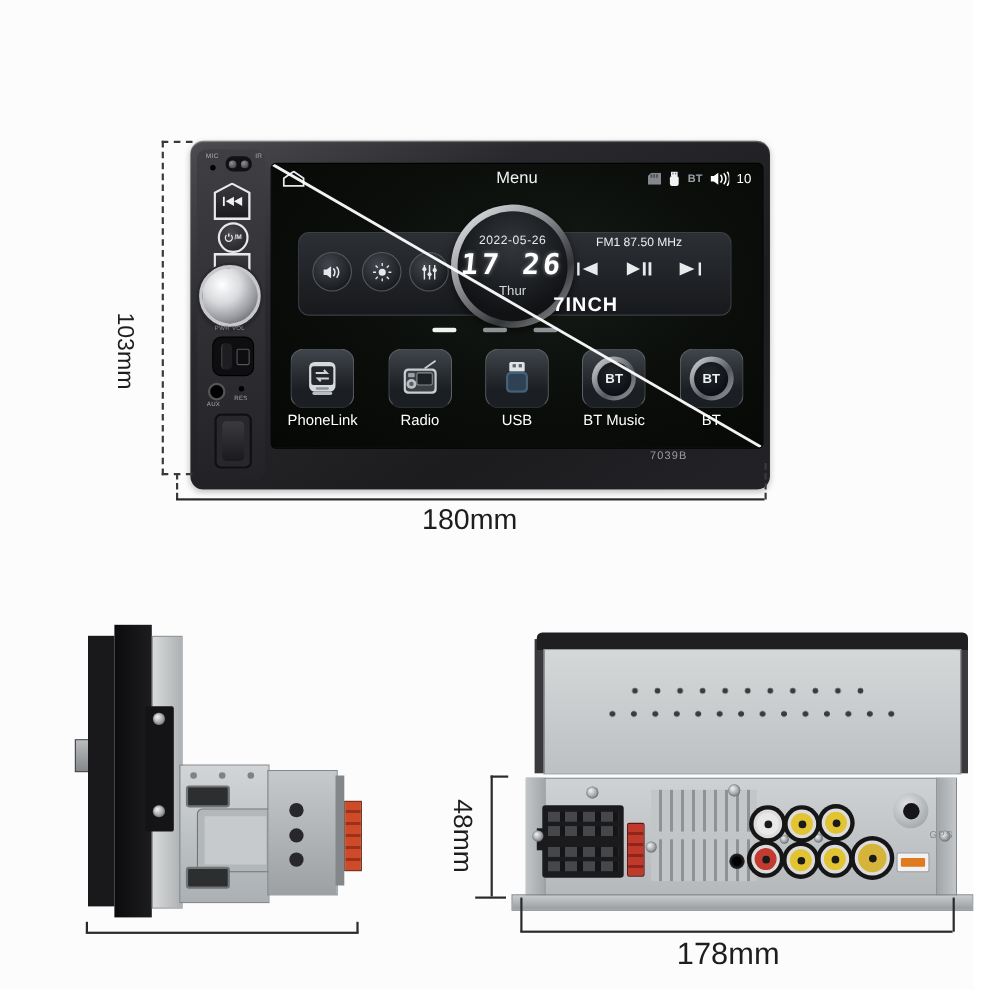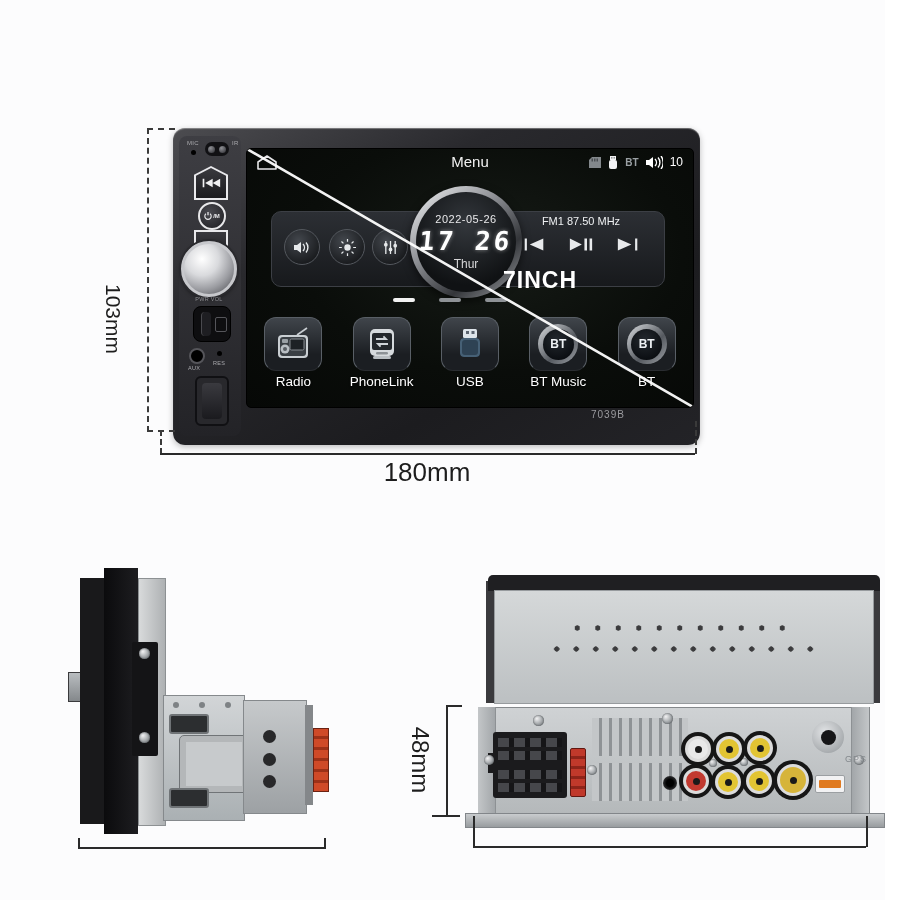--- a/index.html
+++ b/index.html
@@ -50,21 +50,21 @@
     box-shadow:0 3px 8px rgba(0,0,0,.6);display:flex;align-items:center;justify-content:center;}
   .clockface{width:100px;height:100px;border-radius:50%;
     background:radial-gradient(circle at 50% 32%,#33373c,#101214 72%);
     display:flex;flex-direction:column;align-items:center;justify-content:center;}
   .clk-date{color:#e8e8ea;font-size:11px;letter-spacing:.5px;}
   .clk-time{color:#ffffff;font-family:"DejaVu Sans Mono",monospace;font-weight:bold;font-size:26px;
     letter-spacing:3px;transform:skewX(-6deg);text-shadow:0 0 4px rgba(255,255,255,.45);margin:1px 0;}
   .clk-day{color:#d6d6d8;font-size:12px;}
   .fm-station{left:274px;top:66px;width:120px;text-align:center;color:#eef0f2;font-size:11px;}
   .transport{left:276px;top:88px;width:116px;display:flex;justify-content:space-between;align-items:center;}
-  .size-label{left:256px;top:118px;color:#ffffff;font-size:23px;font-weight:bold;letter-spacing:1px;}
+  .size-label{left:256px;top:118px;color:#ffffff;font-size:18px;font-weight:bold;letter-spacing:1px;}
   .dash{height:4px;width:22px;border-radius:2px;top:149px;}
   .approw{left:0;top:168px;width:446px;display:flex;justify-content:space-evenly;}
   .apptile{display:flex;flex-direction:column;align-items:center;width:84px;}
   .appicon{width:56px;height:52px;border-radius:12px;display:flex;align-items:center;justify-content:center;
     background:linear-gradient(180deg,#40454b,#1b1e22 70%);border:1px solid #595f66;border-bottom-color:#2a2d31;}
   .applabel{margin-top:3px;color:#ffffff;font-size:13.5px;text-shadow:0 1px 2px #000;}
   .bt-ring{width:40px;height:40px;border-radius:50%;background:linear-gradient(135deg,#dadde0,#55595f 60%,#9ea2a7);
     display:flex;align-items:center;justify-content:center;}
   .bt-inner{width:31px;height:31px;border-radius:50%;background:radial-gradient(circle at 45% 35%,#23282e,#0b0e12 75%);
     display:flex;align-items:center;justify-content:center;color:#eef1f4;font-weight:bold;font-size:12px;}
@@ -213,45 +213,45 @@
         </svg>
       </div>
 
       <div class="abs size-label">7INCH</div>
 
       <span class="abs dash" style="left:146px;background:#f2f2f2;"></span>
       <span class="abs dash" style="left:192px;background:#8e9296;"></span>
       <span class="abs dash" style="left:238px;background:#8e9296;"></span>
 
       <div class="abs approw">
+        <div class="apptile">
+          <div class="appicon">
+            <svg width="34" height="34" viewBox="0 0 34 34">
+              <rect x="5" y="2" width="24" height="27" rx="5" fill="#d6dadd"></rect>
+              <rect x="7" y="6" width="20" height="17" rx="2" fill="#23272b"></rect>
+              <path d="M11 12h10l-2.6-2.6M23 17H13l2.6 2.6" stroke="#cfd4d8" stroke-width="1.8" fill="none"></path>
+              <rect x="11" y="25" width="12" height="2.4" rx="1.2" fill="#8d9296"></rect>
+              <rect x="8" y="29" width="18" height="3" rx="1.5" fill="#b9bec2"></rect>
+            </svg>
+          </div>
+          <span class="applabel">PhoneLink</span>
+        </div>
         <div class="apptile">
           <div class="appicon">
             <svg width="36" height="34" viewBox="0 0 36 34">
               <path d="M22 8 32 1" stroke="#c9ced2" stroke-width="1.6"></path>
               <rect x="3" y="8" width="30" height="23" rx="4" fill="#c9ced2"></rect>
               <rect x="5" y="10" width="26" height="19" rx="3" fill="#3a3f44"></rect>
               <rect x="15" y="12" width="14" height="11" rx="1.5" fill="#1d2125" stroke="#868b90" stroke-width="1"></rect>
               <circle cx="10" cy="22" r="4.5" fill="#b9bec3"></circle>
                 <circle cx="10" cy="22" r="2" fill="#585d62"></circle>
               <rect x="7" y="12" width="6" height="4" rx="1" fill="#9aa0a5"></rect>
             </svg>
           </div>
           <span class="applabel">Radio</span>
-        </div>
-        <div class="apptile">
-          <div class="appicon">
-            <svg width="34" height="34" viewBox="0 0 34 34">
-              <rect x="5" y="2" width="24" height="27" rx="5" fill="#d6dadd"></rect>
-              <rect x="7" y="6" width="20" height="17" rx="2" fill="#23272b"></rect>
-              <path d="M11 12h10l-2.6-2.6M23 17H13l2.6 2.6" stroke="#cfd4d8" stroke-width="1.8" fill="none"></path>
-              <rect x="11" y="25" width="12" height="2.4" rx="1.2" fill="#8d9296"></rect>
-              <rect x="8" y="29" width="18" height="3" rx="1.5" fill="#b9bec2"></rect>
-            </svg>
-          </div>
-          <span class="applabel">PhoneLink</span>
         </div>
         <div class="apptile">
           <div class="appicon">
             <svg width="32" height="34" viewBox="0 0 32 34">
               <rect x="9" y="2" width="14" height="9" rx="1.5" fill="#dde4ea"></rect>
               <rect x="12" y="4" width="3" height="3" fill="#5b6470"></rect>
                 <rect x="17.5" y="4" width="3" height="3" fill="#5b6470"></rect>
               <rect x="6" y="11" width="20" height="19" rx="4" fill="#4a6largest580"></rect>
               <rect x="6" y="11" width="20" height="19" rx="4" fill="#466076"></rect>
               <rect x="8" y="13" width="16" height="15" rx="3" fill="#2e4254"></rect>
@@ -399,14 +399,15 @@
   </div>
 
   <div class="abs vsolid" style="left:446px;top:705px;height:110px;"></div>
   <div class="abs hsolid" style="left:446px;top:705px;width:16px;"></div>
   <div class="abs hsolid" style="left:432px;top:815px;width:28px;"></div>
   <div class="abs dim-label" style="left:377px;top:746px;width:86px;font-size:24px;transform:rotate(90deg);">48mm</div>
 
   <div class="abs vsolid" style="left:473px;top:816px;height:31px;"></div>
   <div class="abs vsolid" style="left:866px;top:816px;height:31px;"></div>
   <div class="abs hsolid" style="left:473px;top:846px;width:393px;"></div>
+  <div class="abs dim-label" style="left:587px;top:851px;width:150px;font-size:28px;">178mm</div>
 
 </div>
 
 </body></html>

